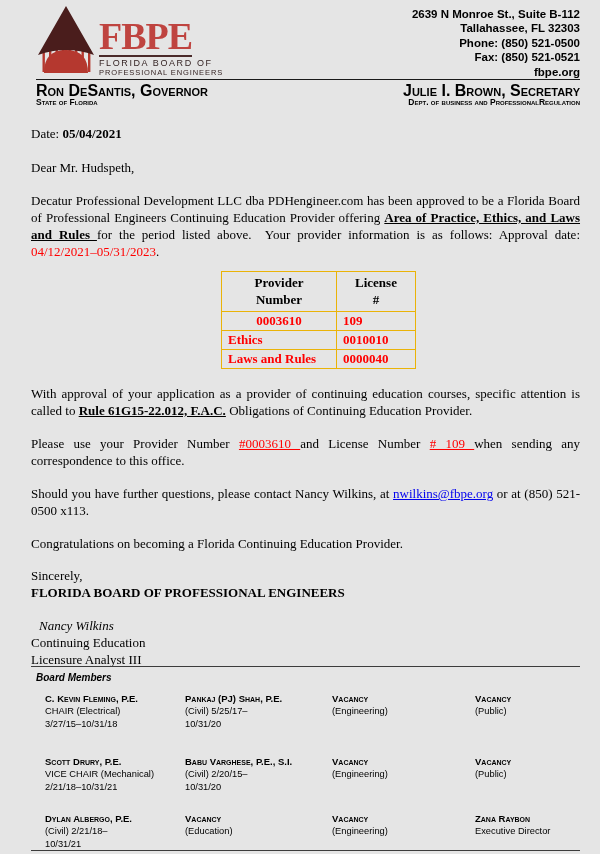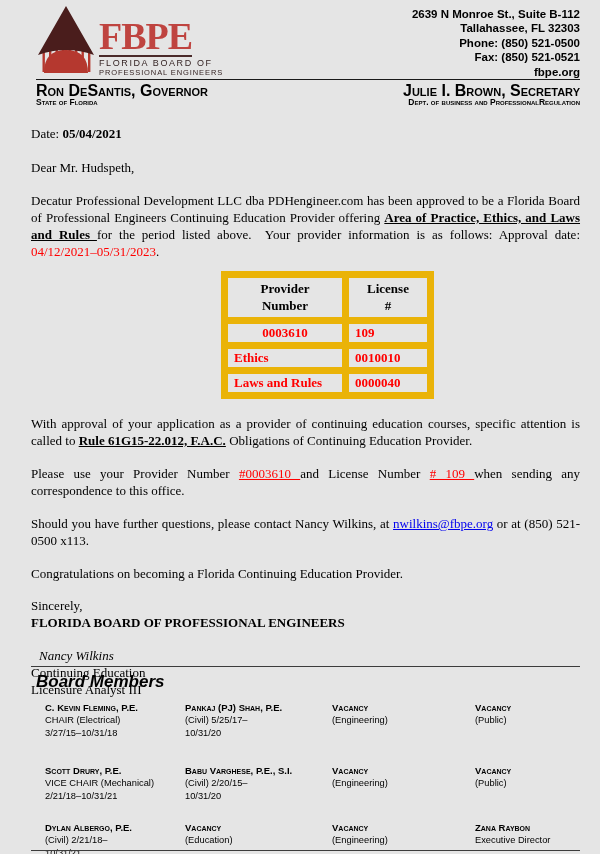--- a/index.html
+++ b/index.html
@@ -36,38 +36,38 @@
   .greeting { margin-top:17px; }
   .para { margin:16px 0 0 0; text-align:justify; }
   .bold { font-weight:bold; }
   .b-u { font-weight:bold; text-decoration:underline; }
   .red { color:#ff0000; }
   .red-u { color:#ff0000; text-decoration:underline; }
   .link { color:#0000ee; text-decoration:underline; cursor:pointer; }
 
   
   .info-table { border-collapse:collapse; margin:11px 0 0 190px; font-size:13px; }
-  .info-table th, .info-table td { border:7px solid #eab308; }
+  .info-table th, .info-table td { border:1px solid #eab308; }
   .info-table th {
     font-weight:bold; text-align:center; white-space:pre-line;
     padding:2px 8px 3px; line-height:17px; width:98px;
   }
   .info-table th.col-license { width:62px; }
   .info-table td { font-weight:bold; color:#ff0000; padding:0 6px 1px; line-height:17px; }
   .info-table td.center { text-align:center; }
 
   
   .closing-block { margin-top:15px; }
   .org-line { font-weight:bold; }
   .sig-name { margin-top:16px; font-weight:normal; font-style:italic;margin-left:8px; }
 
   
   .footer { position:absolute; left:31px; right:20px; top:666px; font-family:"Liberation Sans", sans-serif; }
   .footer-rule { border-top:1.2px solid #3c3c3c; }
-  .footer-title { font-style:italic; font-weight:bold; font-size:17px; margin:5px 0 9px 5px; }
+  .footer-title { font-style:italic; font-weight:bold; font-size:10px; margin:5px 0 9px 5px; }
   .board-grid { display:grid; grid-template-columns:140px 147px 143px auto; grid-template-rows:63px 57px auto; padding-left:14px; }
   .member-name { font-weight:bold; font-variant:small-caps; font-size:9.5px; line-height:13px; }
   .member-line { font-size:9.3px; line-height:13px; }
   .bottom-rule { position:absolute; left:31px; right:20px; top:850px; border-top:1.5px solid #3c3c3c; }
 </style>
 </head>
 <body>
 
 <div class="page">
 

